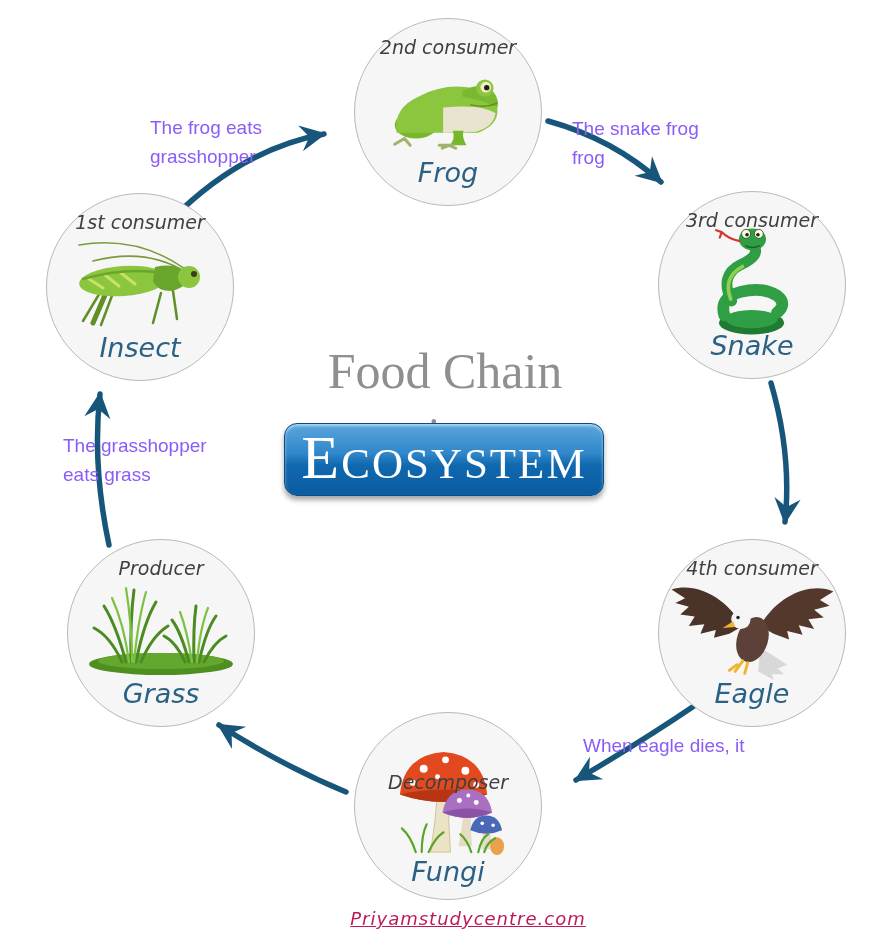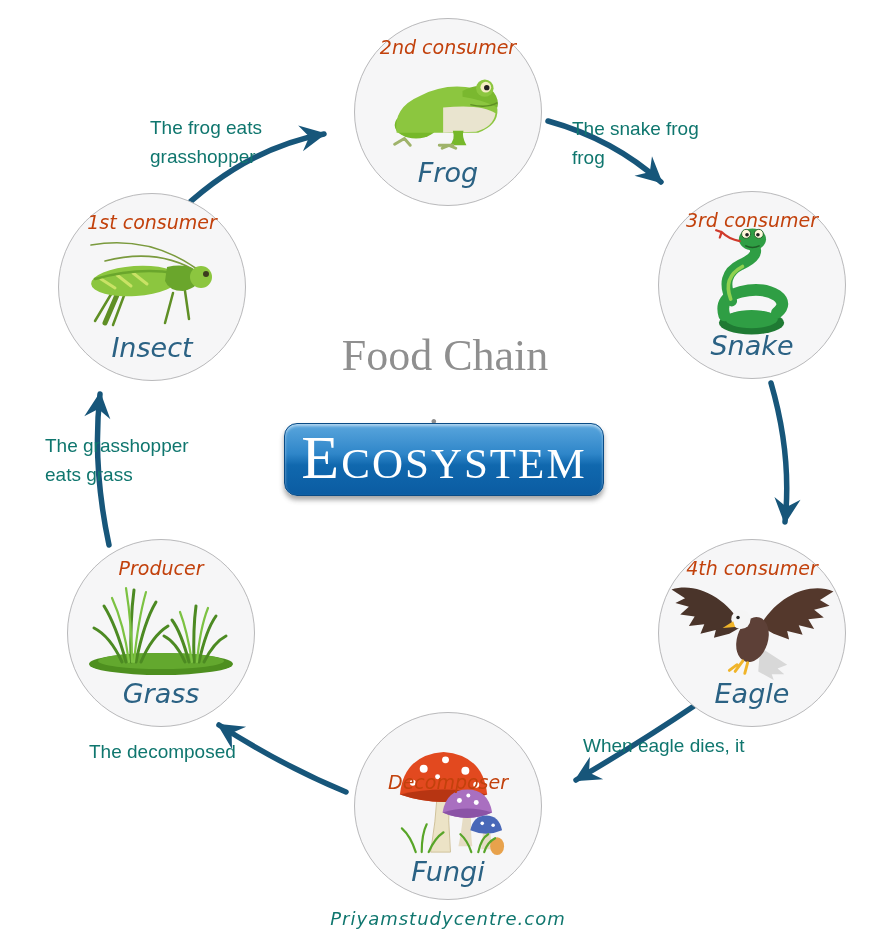--- a/index.html
+++ b/index.html
@@ -16,65 +16,65 @@
     width:188px;height:188px;
     border-radius:50%;
     background:#f6f6f7;
     border:1px solid #b9b9bb;
     box-sizing:border-box;
   }
   .node-role{
     position:absolute;top:17px;left:0;
     width:100%;text-align:center;
     font:italic 19px "DejaVu Sans",sans-serif;
-    color:#c2410c;
+    color:#404040;
     white-space:nowrap;
   }
   .node-img{
     position:absolute;top:40px;left:0;right:0;
     display:flex;justify-content:center;align-items:center;
     height:98px;
   }
   .node-name{
     position:absolute;bottom:17px;left:0;
     width:100%;text-align:center;
     font:italic 27px "DejaVu Sans",sans-serif;
     color:#2b6284;
   }
   #node-frog  {left:354px;top:18px;}
-  #node-insect{left:58px; top:193px;}
+  #node-insect{left:46px; top:193px;}
   #node-snake {left:658px;top:191px;}
   #node-grass {left:67px; top:539px;}
   #node-eagle {left:658px;top:539px;}
   #node-fungi {left:354px;top:712px;}
   
   #node-fungi .node-img{top:6px;height:172px;}
   #node-fungi .node-role{top:58px;}
   #node-fungi .node-name{bottom:12px;}
   
   .desc{
     position:absolute;
     font:19px "Liberation Sans",sans-serif;
-    color:#0f766e;
+    color:#8b5cf6;
     line-height:29px;
     white-space:nowrap;
   }
   #desc-0{left:150px;top:113px;}
   #desc-1{left:572px;top:114px;}
   #desc-2{left:704px;top:421px;}
   #desc-3{left:583px;top:731px;}
   #desc-4{left:89px; top:737px;}
-  #desc-5{left:45px; top:431px;}
+  #desc-5{left:63px; top:431px;}
   
   .title-line{
     position:absolute;left:445px;transform:translateX(-50%);
     font-family:"Liberation Serif",serif;
     color:#8f8f8f;white-space:nowrap;
   }
-  #title-1{top:330px;font-size:44px;}
+  #title-1{top:342px;font-size:50px;}
   #title-2{top:408px;font-size:44px;}
   .eco-button{
     position:absolute;left:284px;top:423px;
     width:320px;height:73px;
     border-radius:13px;
     background:linear-gradient(180deg,#5aa6dd 0%,#2f86c9 42%,#1068ae 58%,#0b5ca2 100%);
     border:1px solid #0a4c86;
     box-shadow:0 4px 5px rgba(60,60,60,.45), inset 0 2px 3px rgba(255,255,255,.55);
     display:flex;align-items:center;justify-content:center;
     box-sizing:border-box;
@@ -86,23 +86,23 @@
     letter-spacing:2px;
     color:#ffffff;
     line-height:1;
     padding-bottom:6px;
   }
   
   #arrows{position:absolute;left:0;top:0;width:888px;height:949px;pointer-events:none;}
   #arrows path.shaft{stroke:#17567a;stroke-width:5.5;fill:none;stroke-linecap:round;}
   
   .watermark{
-    position:absolute;left:448px;top:908px;transform:translateX(-50%);
+    position:absolute;left:468px;top:908px;transform:translateX(-50%);
     font:italic 18px "DejaVu Sans",sans-serif;
-    color:#0f766e;letter-spacing:1px;white-space:nowrap;
+    color:#be185d;letter-spacing:1px;white-space:nowrap;text-decoration:underline;
   }
 </style>
 </head>
 <body>
 
 <div id="canvas">
 
   <svg id="arrows" viewBox="0 0 888 949">
     <defs>
       <marker id="ah" viewBox="0 0 12 12" refX="10.5" refY="6" markerWidth="5.2" markerHeight="5.2" orient="auto">
@@ -277,21 +277,20 @@
     <div>grasshopper</div>
   </div>
   <div class="desc" id="desc-1">
     <div>The snake frog</div>
     <div>frog</div>
   </div>
   <div class="desc" id="desc-3">
     <div>When eagle dies, it</div>
   </div>
   <div class="desc" id="desc-4">
-    <div>The decomposed</div>
   </div>
   <div class="desc" id="desc-5">
     <div>The grasshopper</div>
     <div>eats grass</div>
   </div>
 
   <div class="watermark">Priyamstudycentre.com</div>
 
 </div>
 

